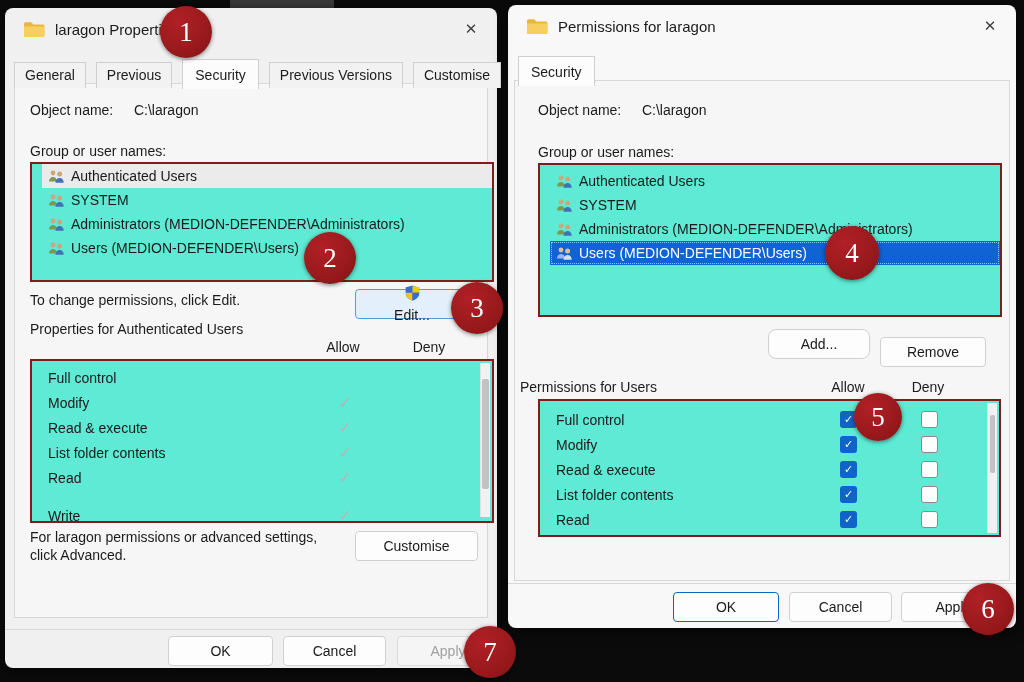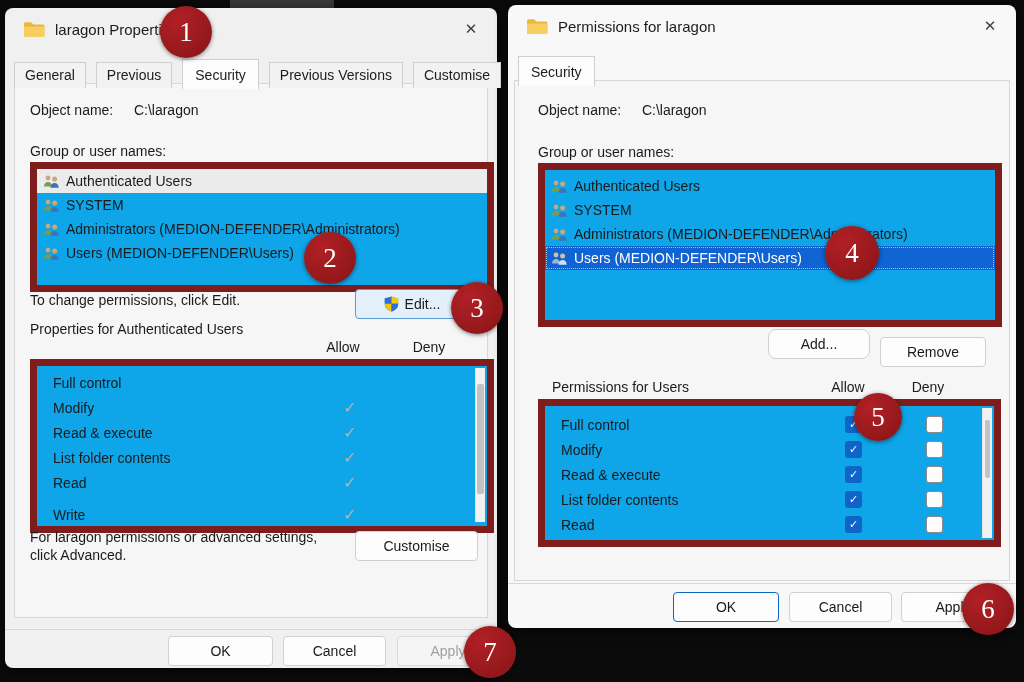--- a/index.html
+++ b/index.html
@@ -26,21 +26,21 @@
   .tab.active{background:#fcfcfc;padding:7px 12px 6px;transform:translateY(1px);z-index:4;}
 
   .panel{position:absolute;background:#f6f6f6;border:1px solid #d7d7d7;z-index:1;}
   #dlg-left .panel{left:9px;top:75px;width:472px;height:533px;}
   #dlg-right .panel{left:6px;top:75px;width:494px;height:499px;}
 
   .abs{position:absolute;z-index:2;}
   .lbl{font-size:14px;color:#1b1b1b;}
   .obj-label{display:inline-block;width:100px;}
 
-  .listbox{position:absolute;background:#0ea5e9;border:7px solid #7f1d1d;z-index:2;overflow:hidden;}
+  .listbox{position:absolute;background:#5eead4;border:2px solid #7f1d1d;z-index:2;overflow:hidden;padding-left:10px;}
   .g-row{display:flex;align-items:center;height:24px;padding-left:6px;font-size:14px;color:#1a1a1a;}
   .g-row .usr{margin-right:6px;flex:0 0 auto;display:flex;}
   .g-row.hl{background:#ebebeb;}
   .g-row.sel{background:#0f63d2;color:#ffffff;outline:1px dotted #9cc3f0;outline-offset:-2px;}
 
   .btn{position:absolute;display:flex;align-items:center;justify-content:center;z-index:2;
     background:#fdfdfd;border:1px solid #d0d0d0;border-radius:4px;font-size:14px;color:#1a1a1a;}
   .btn.disabled{color:#a0a0a0;background:#f5f5f5;border-color:#dadada;}
   .btn.default{border:1px solid #0b66c4;}
   .btn.editbtn{background:#e3f0fb;border:1px solid #5b9bd5;gap:6px;}
@@ -140,21 +140,21 @@
             <circle cx="11.6" cy="5" r="2.5" fill="#caa87e"></circle>
             <path d="M7.5 13.8c0-3.1 1.9-4.8 4.1-4.8s4.1 1.7 4.1 4.8z" fill="#3f71b8"></path>
           </svg>
         </span>
       <span>Users (MEDION-DEFENDER\Users)</span>
     </div>
   </div>
 
   <div class="abs lbl" style="left:25px;top:284px;">To change permissions, click Edit.</div>
 
-  <div class="btn editbtn" style="left:350px;top:281px;width:112px;height:28px;">
+  <div class="btn editbtn" style="left:350px;top:281px;width:112px;height:28px;flex-direction:column;">
     <span>
       <svg width="15" height="16" viewBox="0 0 15 16">
         <path d="M7.5 0.5 C5 1.8 2.6 2.2 0.8 2.2 v6 c0 3.6 2.8 6 6.7 7.3 3.9-1.3 6.7-3.7 6.7-7.3 v-6 C12.4 2.2 10 1.8 7.5 0.5 Z" fill="#2f6fd6"></path>
         <path d="M7.5 0.5 C5 1.8 2.6 2.2 0.8 2.2 v5.6 h6.7 Z" fill="#2f6fd6"></path>
         <path d="M7.5 0.5 C10 1.8 12.4 2.2 14.2 2.2 v5.6 H7.5 Z" fill="#f6c800"></path>
         <path d="M0.8 7.8 h6.7 v7.7 C3.6 14.2 0.8 11.4 0.8 7.8 Z" fill="#f6c800"></path>
         <path d="M14.2 7.8 H7.5 v7.7 c3.9-1.3 6.7-4.1 6.7-7.7 Z" fill="#2f6fd6"></path>
       </svg>
     </span>
     <span>Edit...</span>
@@ -177,21 +177,21 @@
         <span class="check" style="left:298px;"></span>
       </div>
     <div class="perm-row" style="top:79px;">
         <span class="perm-name">List folder contents</span>
         <span class="check" style="left:298px;"></span>
       </div>
     <div class="perm-row" style="top:104px;">
         <span class="perm-name">Read</span>
         <span class="check" style="left:298px;"></span>
       </div>
-    <div class="perm-row" style="top:136px;">
+    <div class="perm-row" style="top:142px;">
         <span class="perm-name">Write</span>
         <span class="check" style="left:298px;"></span>
       </div>
     <div class="sb-track" style="right:2px;top:2px;width:9px;height:154px;">
         <div class="sb-thumb" style="left:1px;top:16px;width:7px;height:110px;"></div>
       </div>
   </div>
 
   <div class="abs lbl" style="left:25px;top:520px;width:300px;line-height:18px;">For laragon permissions or advanced settings, click Advanced.</div>
   <div class="btn" style="left:350px;top:523px;width:121px;height:28px;">Customise</div>
@@ -270,21 +270,21 @@
             <path d="M7.5 13.8c0-3.1 1.9-4.8 4.1-4.8s4.1 1.7 4.1 4.8z" fill="#cfe0f2"></path>
           </svg>
         </span>
       <span>Users (MEDION-DEFENDER\Users)</span>
     </div>
   </div>
 
   <div class="btn" style="left:260px;top:324px;width:100px;height:28px;border-radius:8px;">Add...</div>
   <div class="btn" style="left:372px;top:324px;width:104px;height:28px;margin-top:8px;">Remove</div>
 
-  <div class="abs lbl" style="left:44px;top:374px;">Permissions for Users</div>
+  <div class="abs lbl" style="left:12px;top:374px;">Permissions for Users</div>
   <div class="abs lbl" style="left:312px;top:374px;width:56px;text-align:center;">Allow</div>
   <div class="abs lbl" style="left:392px;top:374px;width:56px;text-align:center;">Deny</div>
 
   <div class="listbox" style="left:30px;top:394px;width:449px;height:134px;">
     <div class="perm-row" style="top:6px;">
       <span class="perm-name">Full control</span>
       <span class="cb on" style="left:300px;top:4px;"></span>
       <span class="cb off" style="left:381px;top:4px;"></span>
     </div>
     <div class="perm-row" style="top:31px;">

